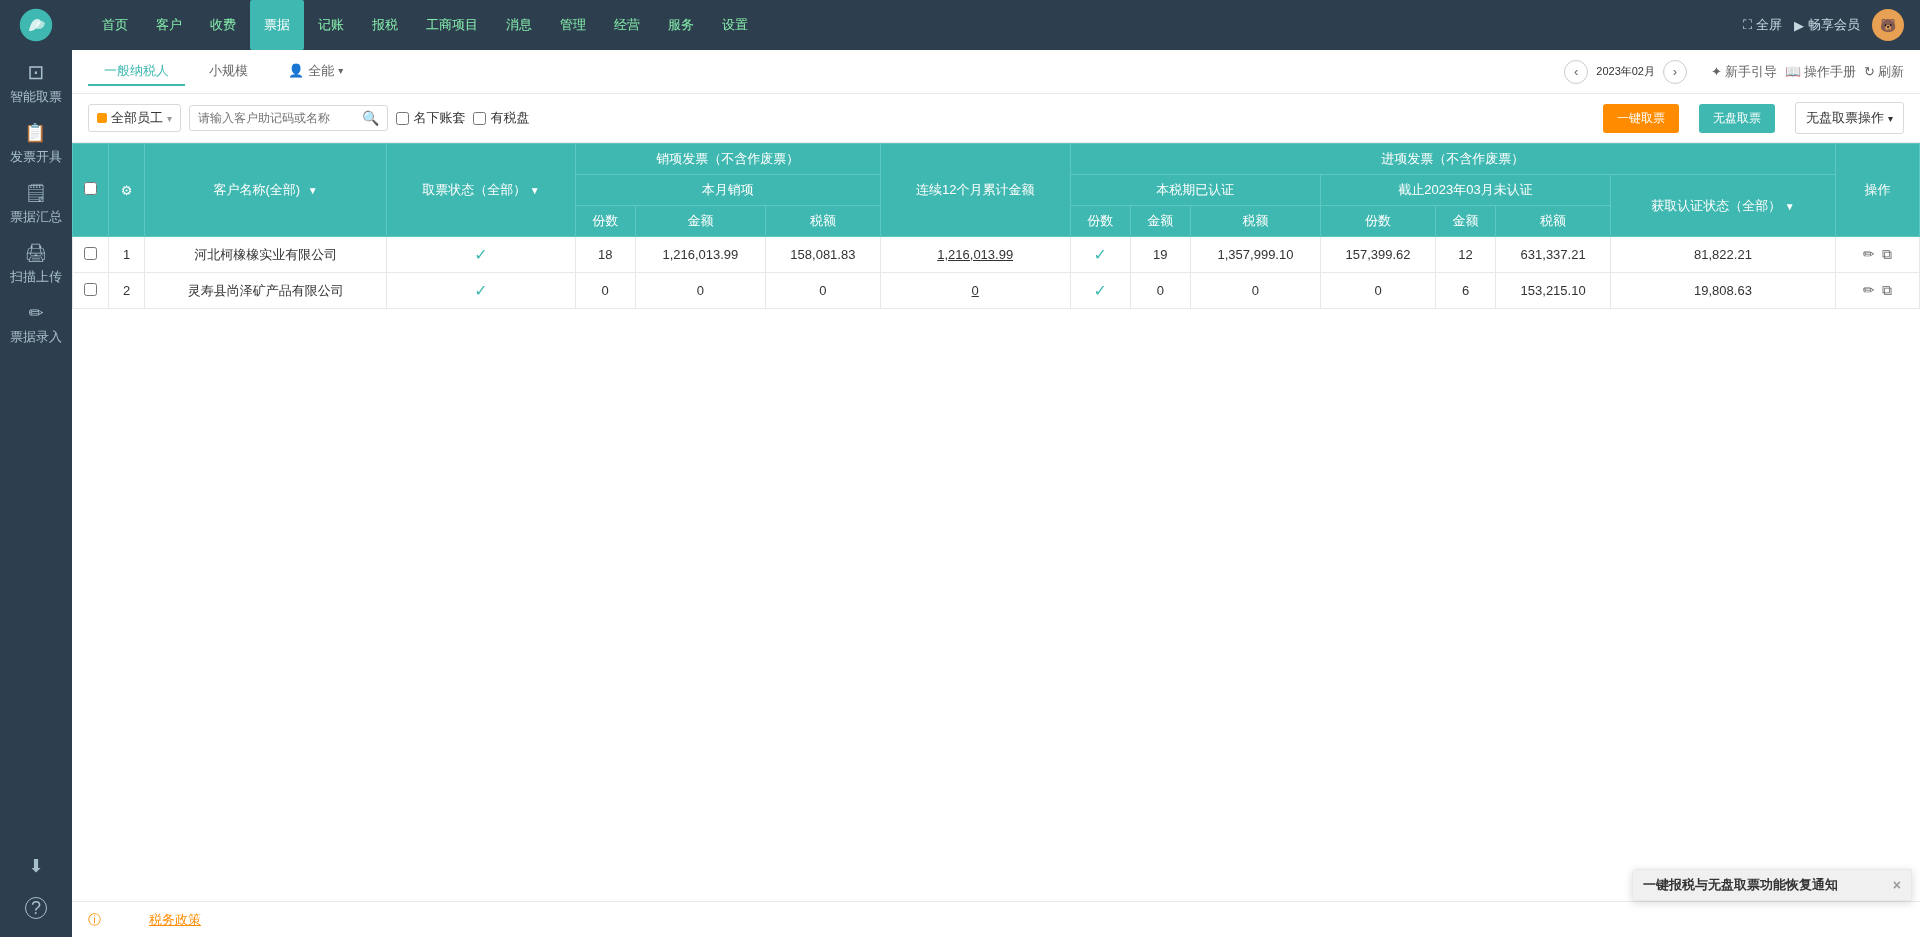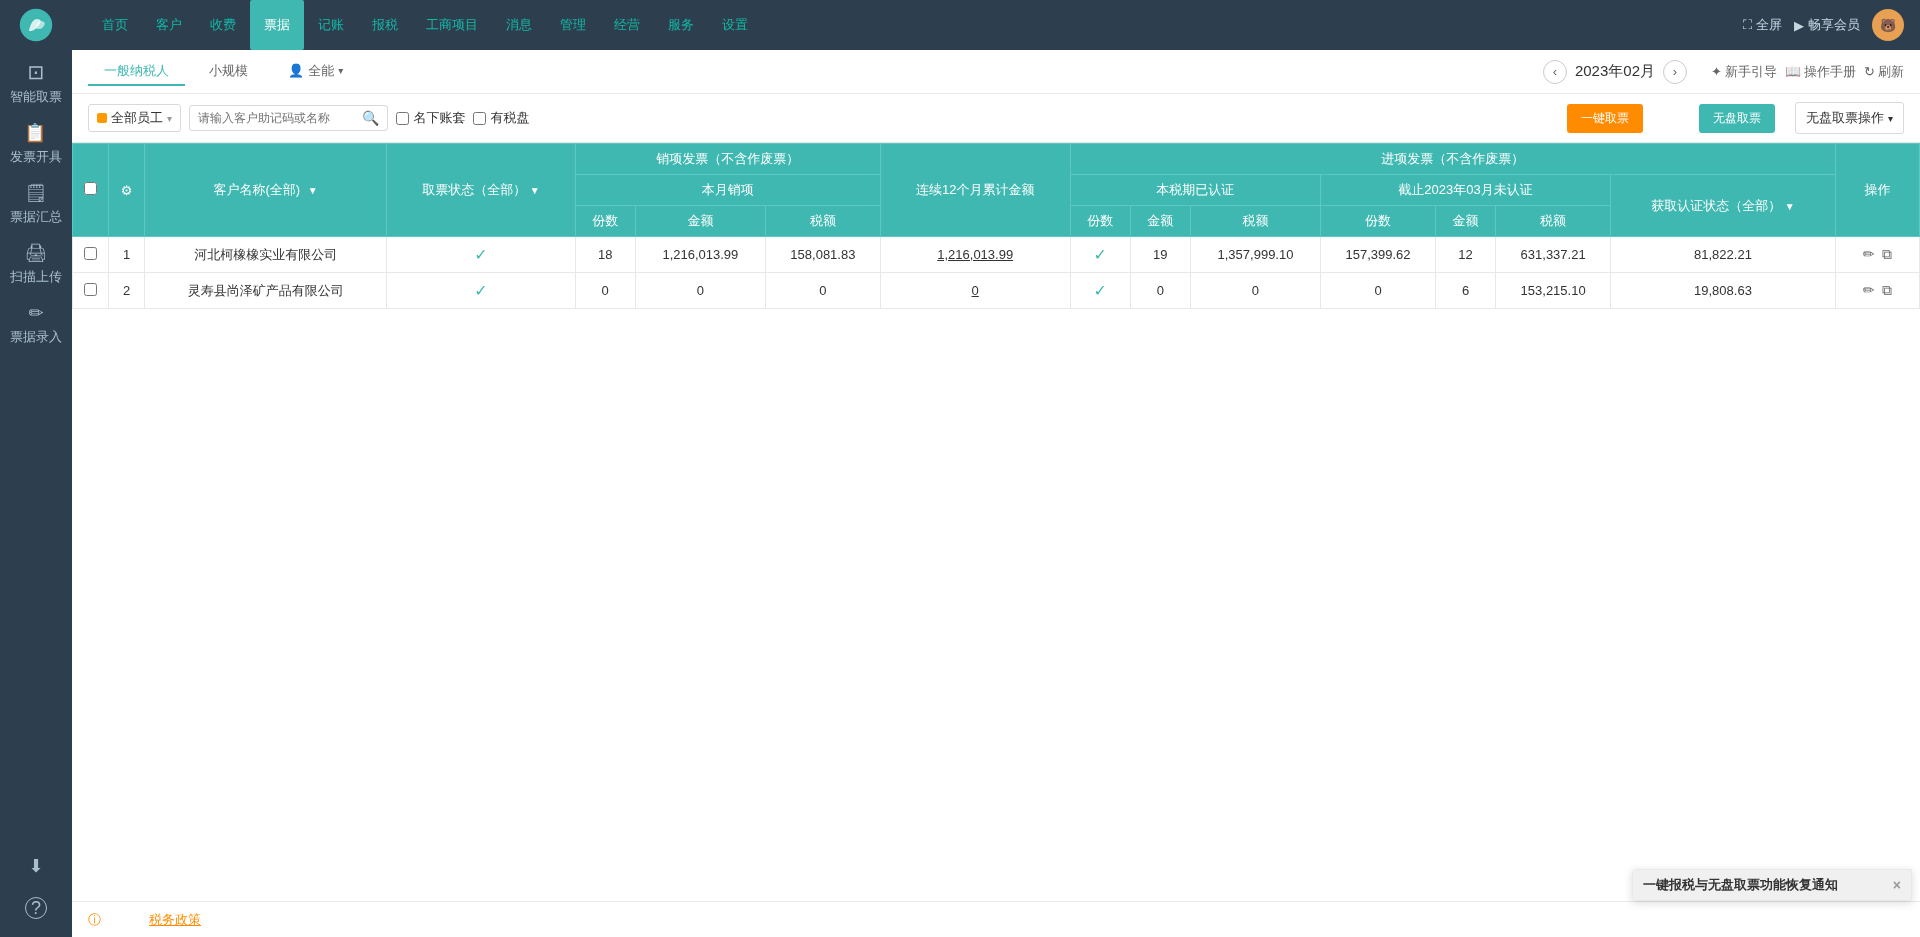--- a/index.html
+++ b/index.html
@@ -71,21 +71,21 @@
     .topnav {
       height: 50px;
       background: #2d3e4e;
       display: flex;
       align-items: center;
       padding: 0 16px;
       gap: 0;
       flex-shrink: 0;
     }
     .topnav-item {
-      color: #14b8a6;
+      color: #86efac;
       padding: 0 14px;
       height: 50px;
       display: flex;
       align-items: center;
       cursor: pointer;
       font-size: 13px;
       white-space: nowrap;
     }
     .topnav-item.active {
       background: #3eb8b0;
@@ -168,21 +168,21 @@
       height: 24px;
       border: 1px solid #ccc;
       border-radius: 50%;
       display: flex;
       align-items: center;
       justify-content: center;
       cursor: pointer;
       color: #666;
       background: #fff;
     }
-    .date-label { font-size: 15px; color: #333; font-weight: 500; }
+    .date-label { font-size: 11px; color: #333; font-weight: 500; }
 
     
     .top-actions-right {
       display: flex;
       align-items: center;
       gap: 8px;
       margin-left: 16px;
     }
     .btn-link {
       color: #666;
@@ -275,21 +275,20 @@
     }
     .btn-teal {
       background: #3eb8b0;
       color: #fff;
       border: none;
       border-radius: 3px;
       padding: 6px 14px;
       cursor: pointer;
       font-size: 12px;
       white-space: nowrap;
-      margin-left: 36px;
     }
     .btn-dropdown {
       background: #fff;
       color: #333;
       border: 1px solid #d9d9d9;
       border-radius: 3px;
       padding: 6px 10px;
       cursor: pointer;
       font-size: 12px;
       white-space: nowrap;

